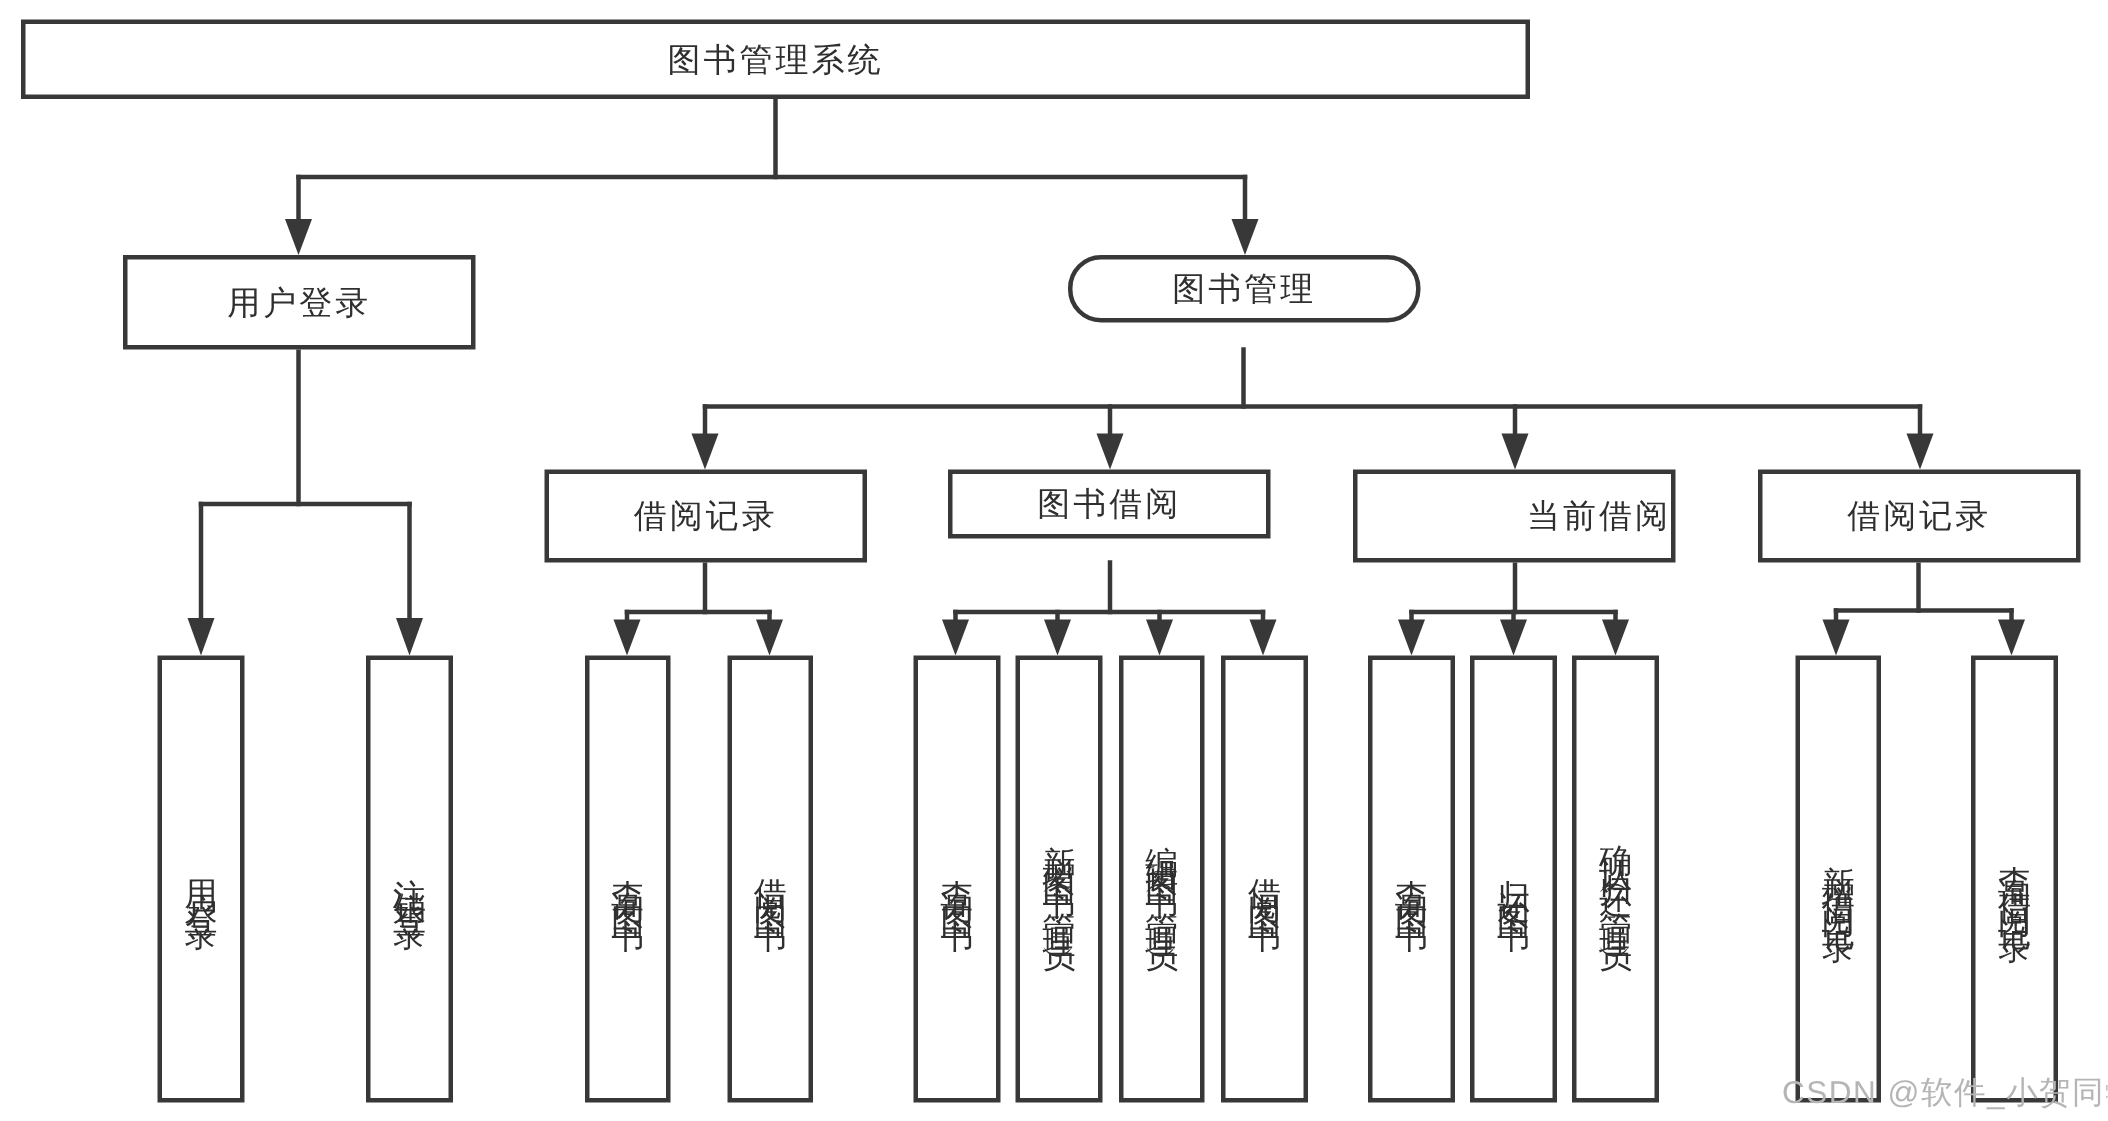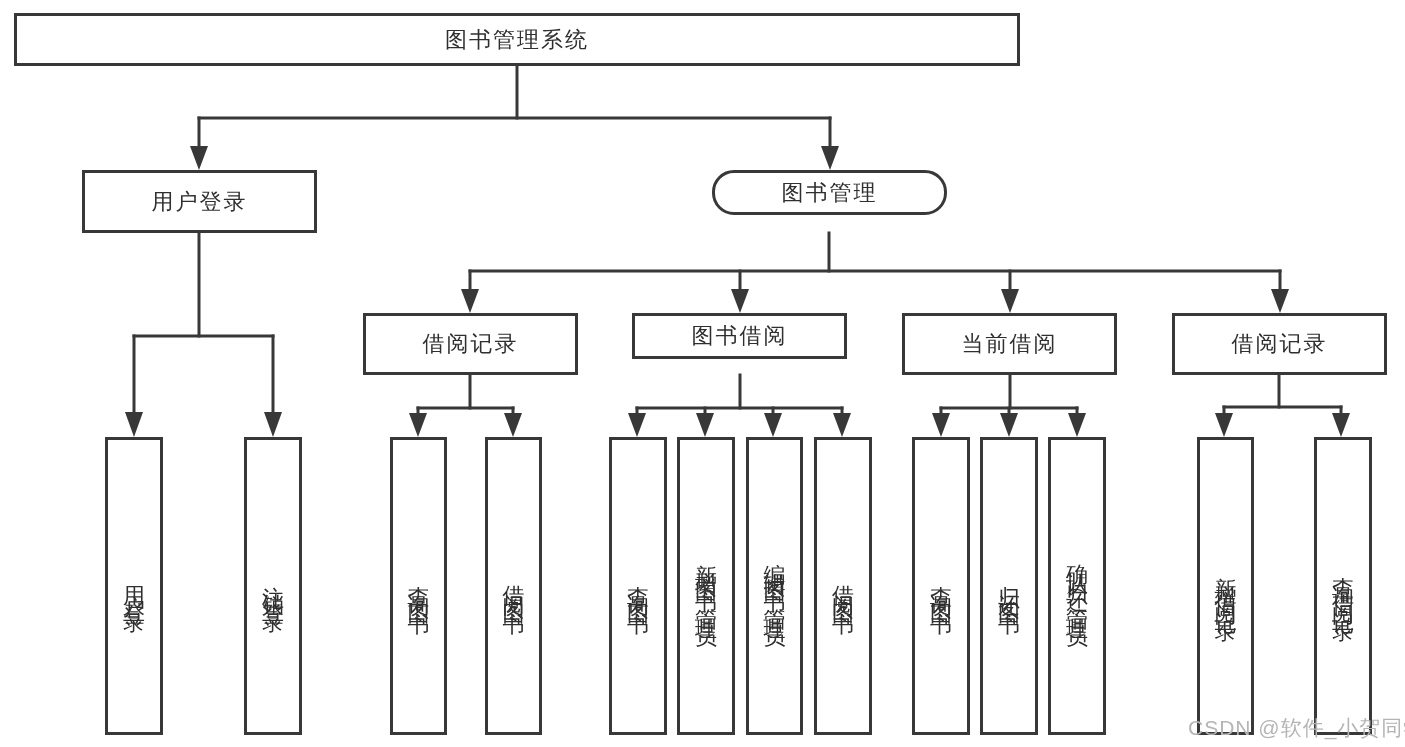--- a/index.html
+++ b/index.html
@@ -144,21 +144,21 @@
   <div class="box h" style="left:712px; top:170px; width:235px; height:45px;border-radius:22px;">
     <span>图书管理</span>
   </div>
 
   <div class="box h" style="left:363px; top:313px; width:215px; height:62px;">
     <span>借阅记录</span>
   </div>
   <div class="box h" style="left:632px; top:313px; width:215px; height:46px;">
     <span>图书借阅</span>
   </div>
-  <div class="box h" style="left:902px; top:313px; width:215px; height:62px;">
+  <div class="box h" style="left:902px; top:313px; width:215px; height:62px;justify-content:flex-end;">
     <span>当前借阅</span>
   </div>
   <div class="box h" style="left:1172px; top:313px; width:215px; height:62px;">
     <span>借阅记录</span>
   </div>
 
   <div class="box v" style="left:105px; top:437px; width:58px; height:298px;">
     <span>用户登录</span>
   </div>
   <div class="box v" style="left:244px; top:437px; width:58px; height:298px;">

